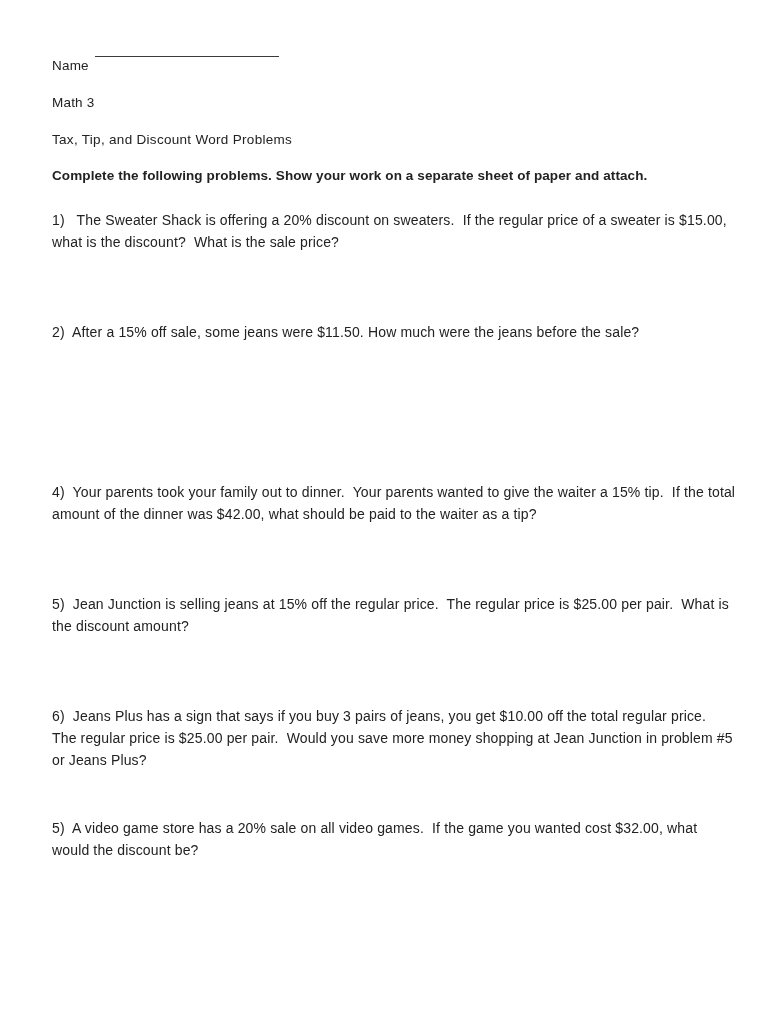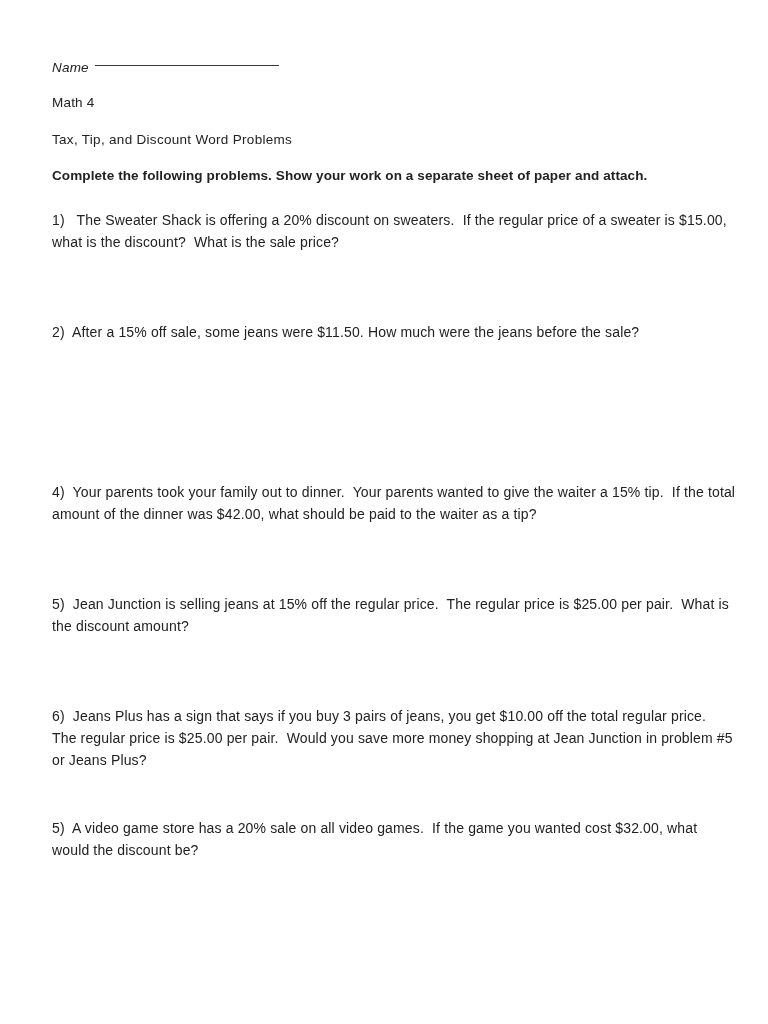--- a/index.html
+++ b/index.html
@@ -25,26 +25,25 @@
   .content {
     position: absolute;
     left: 52px;
     top: 58px;
     width: 684px;
   }
 
   
   .name-row {
     display: flex;
-    align-items: center;
+    align-items: flex-start;
     font-size: 13.5px;
     letter-spacing: 0.2px;
     margin: 0 0 19px 0;
     height: 18px;
-    font-style: italic;
   }
   .name-label {
     white-space: pre;
   }
   .name-rule {
     display: inline-block;
     width: 184px;
     border-bottom: 1.6px solid #3a3a3a;
     margin-left: 6px;
     position: relative;
@@ -101,21 +100,21 @@
 <body>
 
 <div class="page">
   <div class="content">
 
     <div class="name-row">
       <span class="name-label">Name</span>
       <span class="name-rule"></span>
     </div>
 
-    <div class="course-row">Math 4</div>
+    <div class="course-row">Math 3</div>
 
     <div class="doc-title">Tax, Tip, and Discount Word Problems</div>
 
     <div class="instructions">Complete the following problems.  Show your work on a separate sheet of paper and attach.</div>
 
     <ol class="problem-list">
 
       <li class="problem">
         <span class="problem-text">1)   The Sweater Shack is offering a 20% discount on sweaters.  If the regular price of a sweater is $15.00, what is the discount?  What is the sale price?</span>
         <span class="workspace ws-1"></span>

